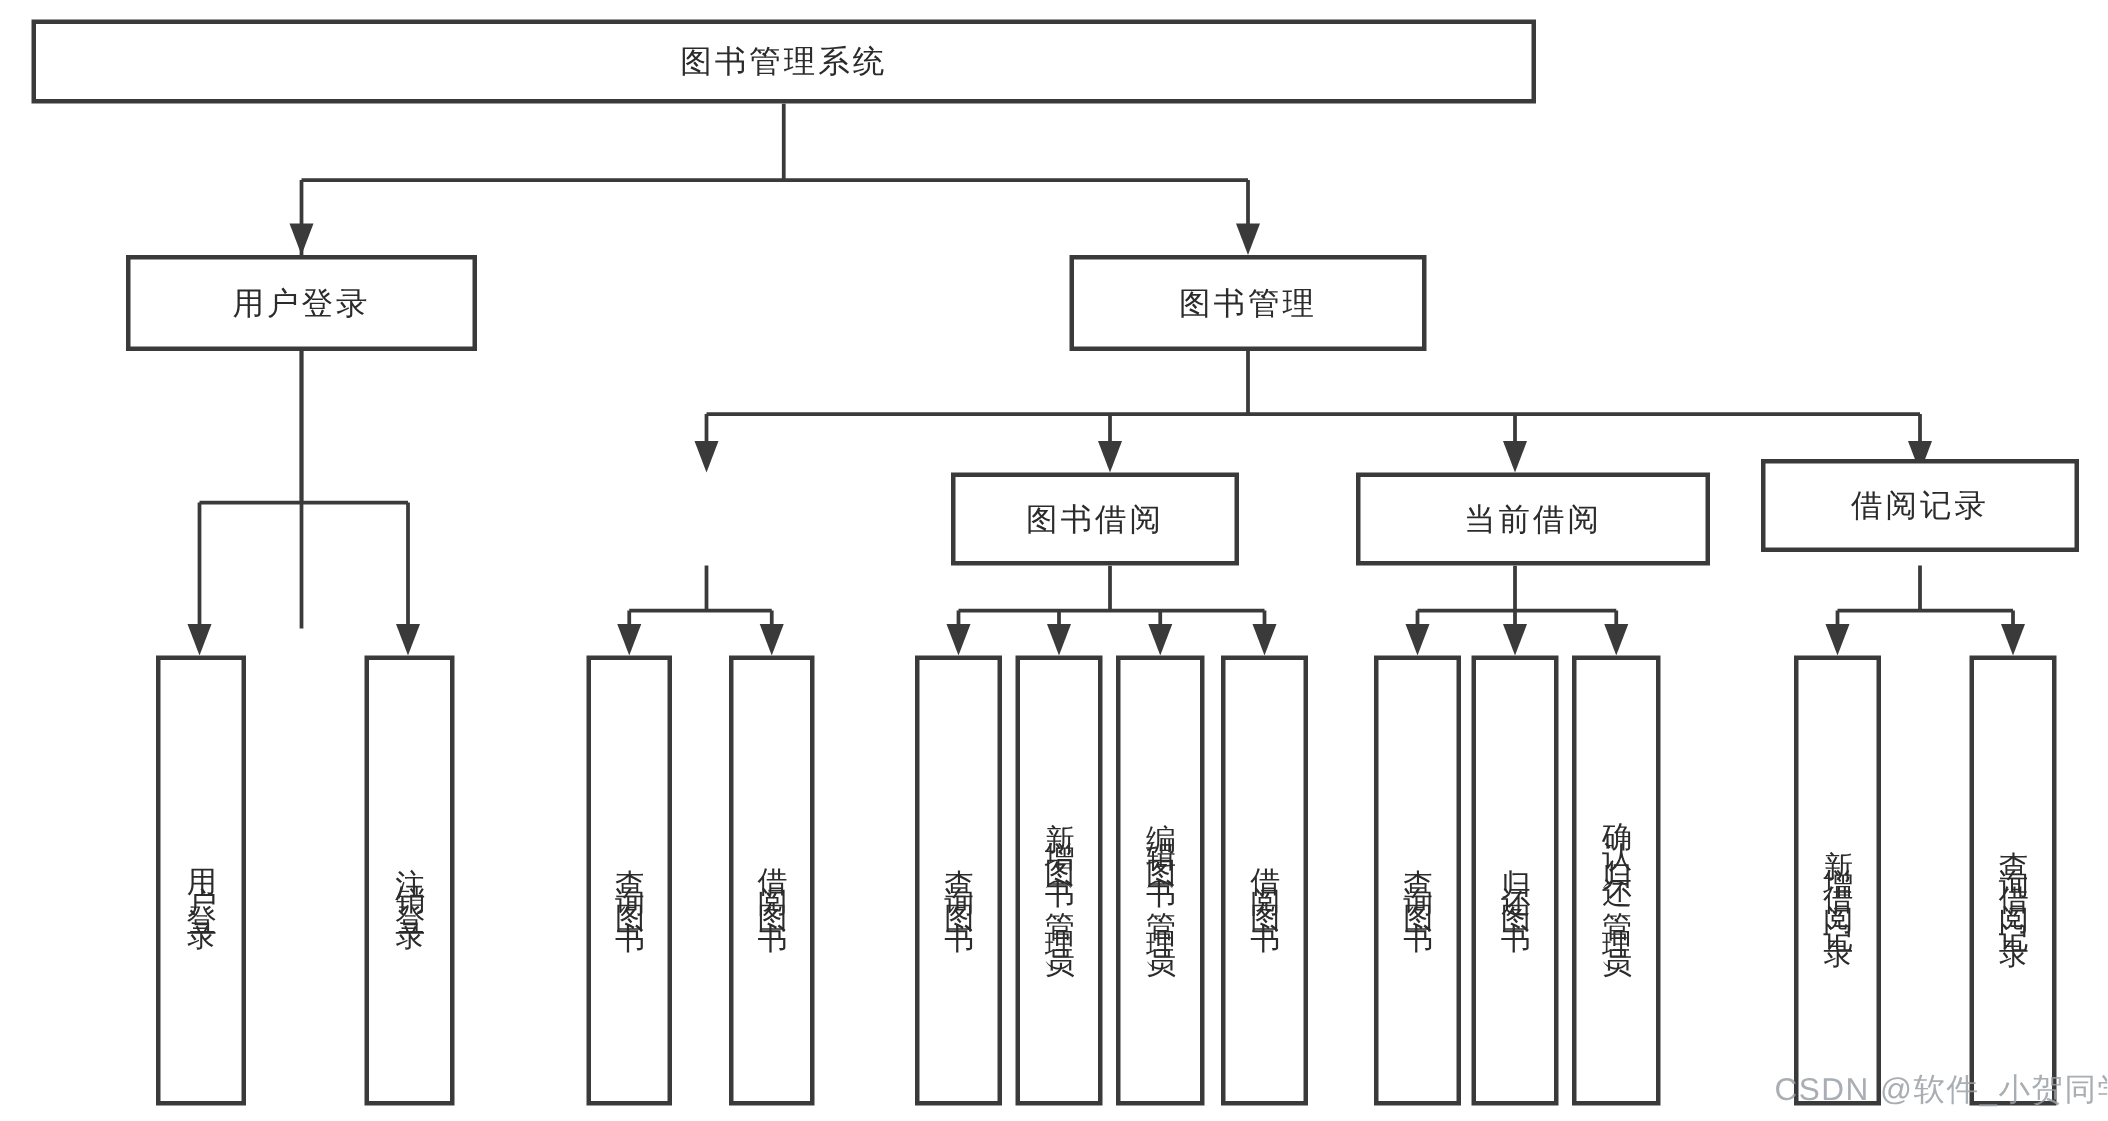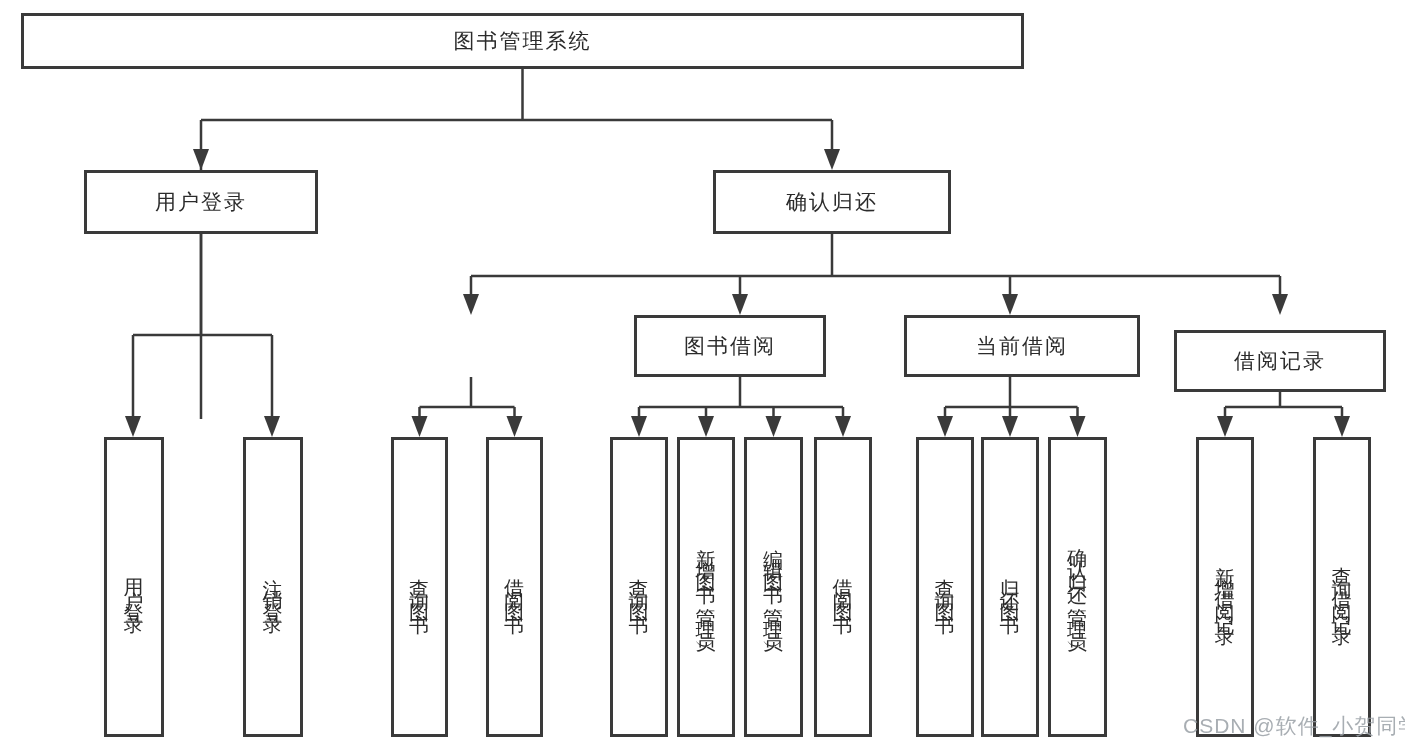--- a/index.html
+++ b/index.html
@@ -119,25 +119,25 @@
     <g>
       <path d="M1280 377 V407 M1225 407 H1342 M1225 407 V420 M1342 407 V420"></path>
       <polygon points="1217,416 1233,416 1225,437"></polygon>
       <polygon points="1334,416 1350,416 1342,437"></polygon>
     </g>
   </svg>
 
   <div class="node h" style="left:21px; top:13px; width:1003px; height:56px">图书管理系统</div>
 
   <div class="node h" style="left:84px; top:170px; width:234px; height:64px">用户登录</div>
-  <div class="node h" style="left:713px; top:170px; width:238px; height:64px">确认归还</div>
+  <div class="node h" style="left:713px; top:170px; width:238px; height:64px">图书管理</div>
 
   <div class="node h" style="left:634px; top:315px; width:192px; height:62px">图书借阅</div>
   <div class="node h" style="left:904px; top:315px; width:236px; height:62px">当前借阅</div>
-  <div class="node h" style="left:1174px; top:330px; width:212px; height:62px">借阅记录</div>
+  <div class="node h" style="left:1174px; top:306px; width:212px; height:62px">借阅记录</div>
 
   <div class="node v" style="left:104px; top:437px; width:60px; height:300px">用户登录</div>
   <div class="node v" style="left:243px; top:437px; width:60px; height:300px">注销登录</div>
 
   <div class="node v" style="left:391px; top:437px; width:57px; height:300px">查询图书</div>
   <div class="node v" style="left:486px; top:437px; width:57px; height:300px">借阅图书</div>
 
   <div class="node v" style="left:610px; top:437px; width:58px; height:300px">查询图书</div>
   <div class="node v" style="left:677px; top:437px; width:58px; height:300px">新增图书（管理员）</div>
   <div class="node v" style="left:744px; top:437px; width:59px; height:300px">编辑图书（管理员）</div>

